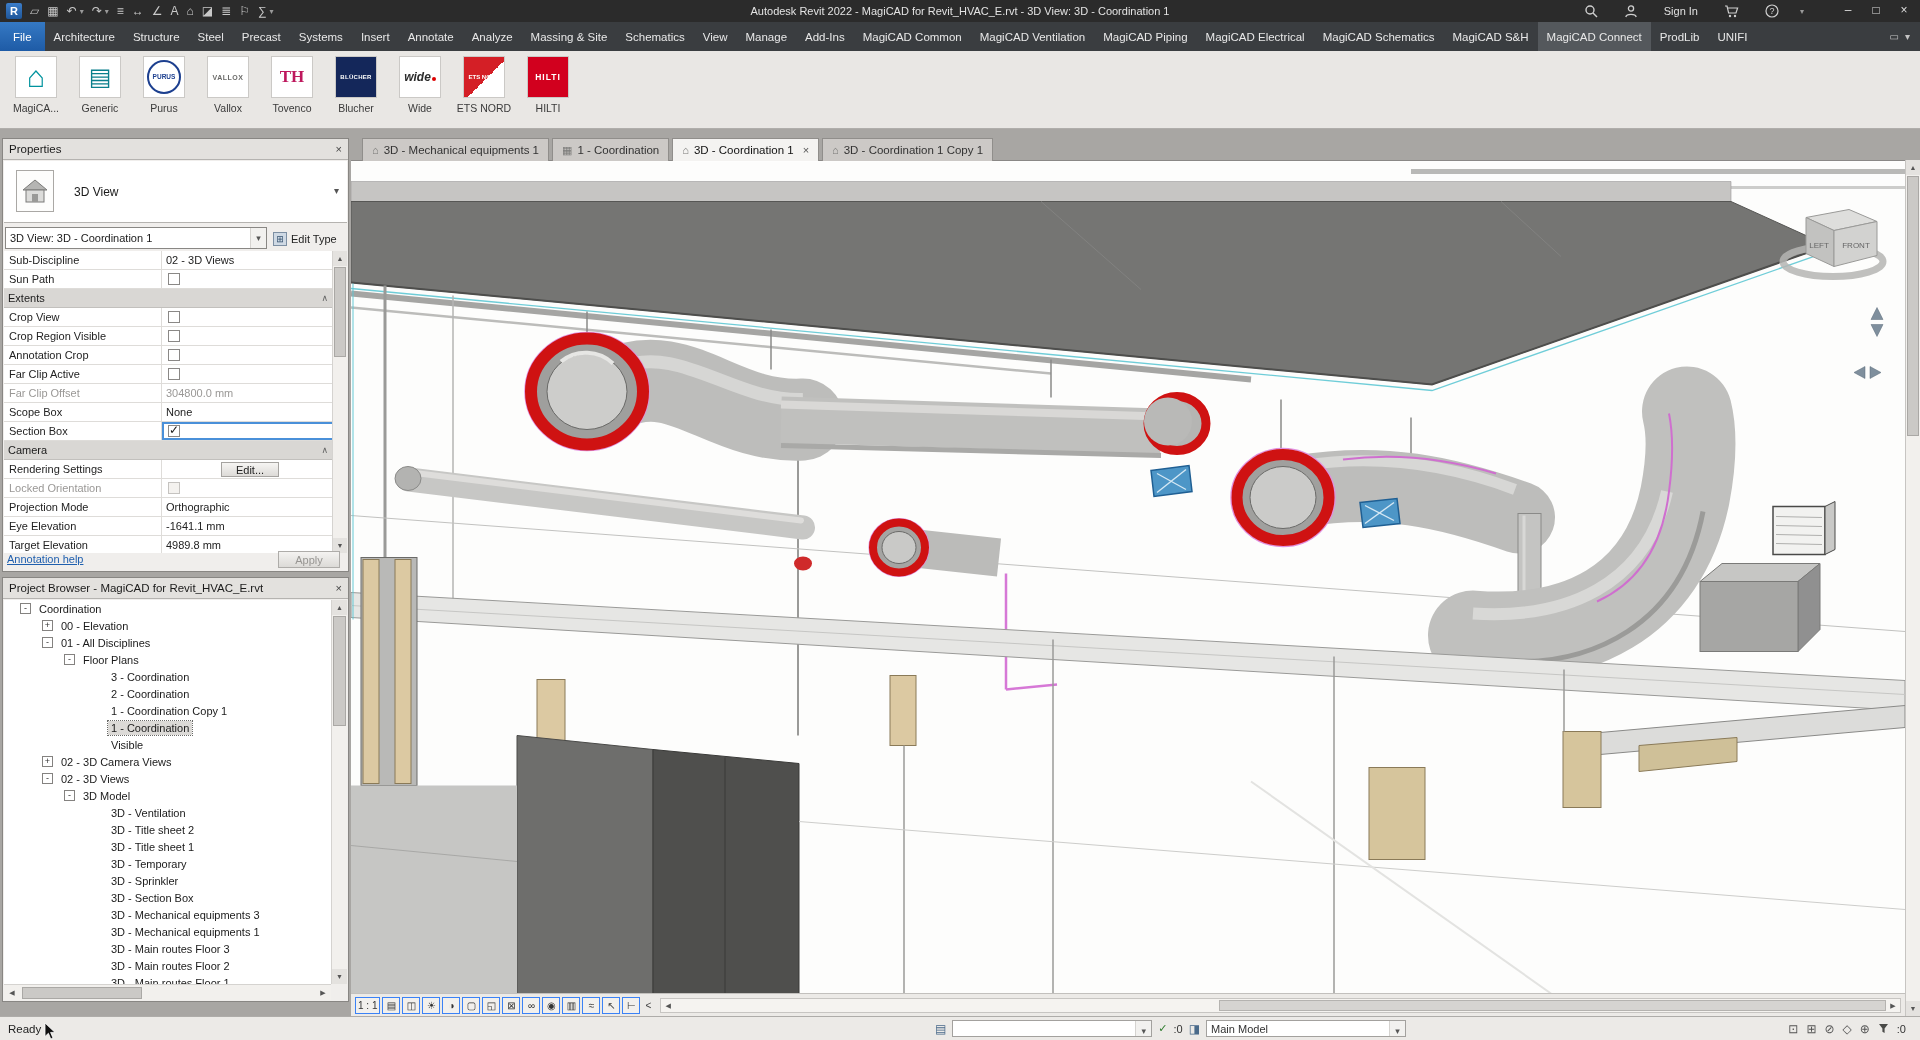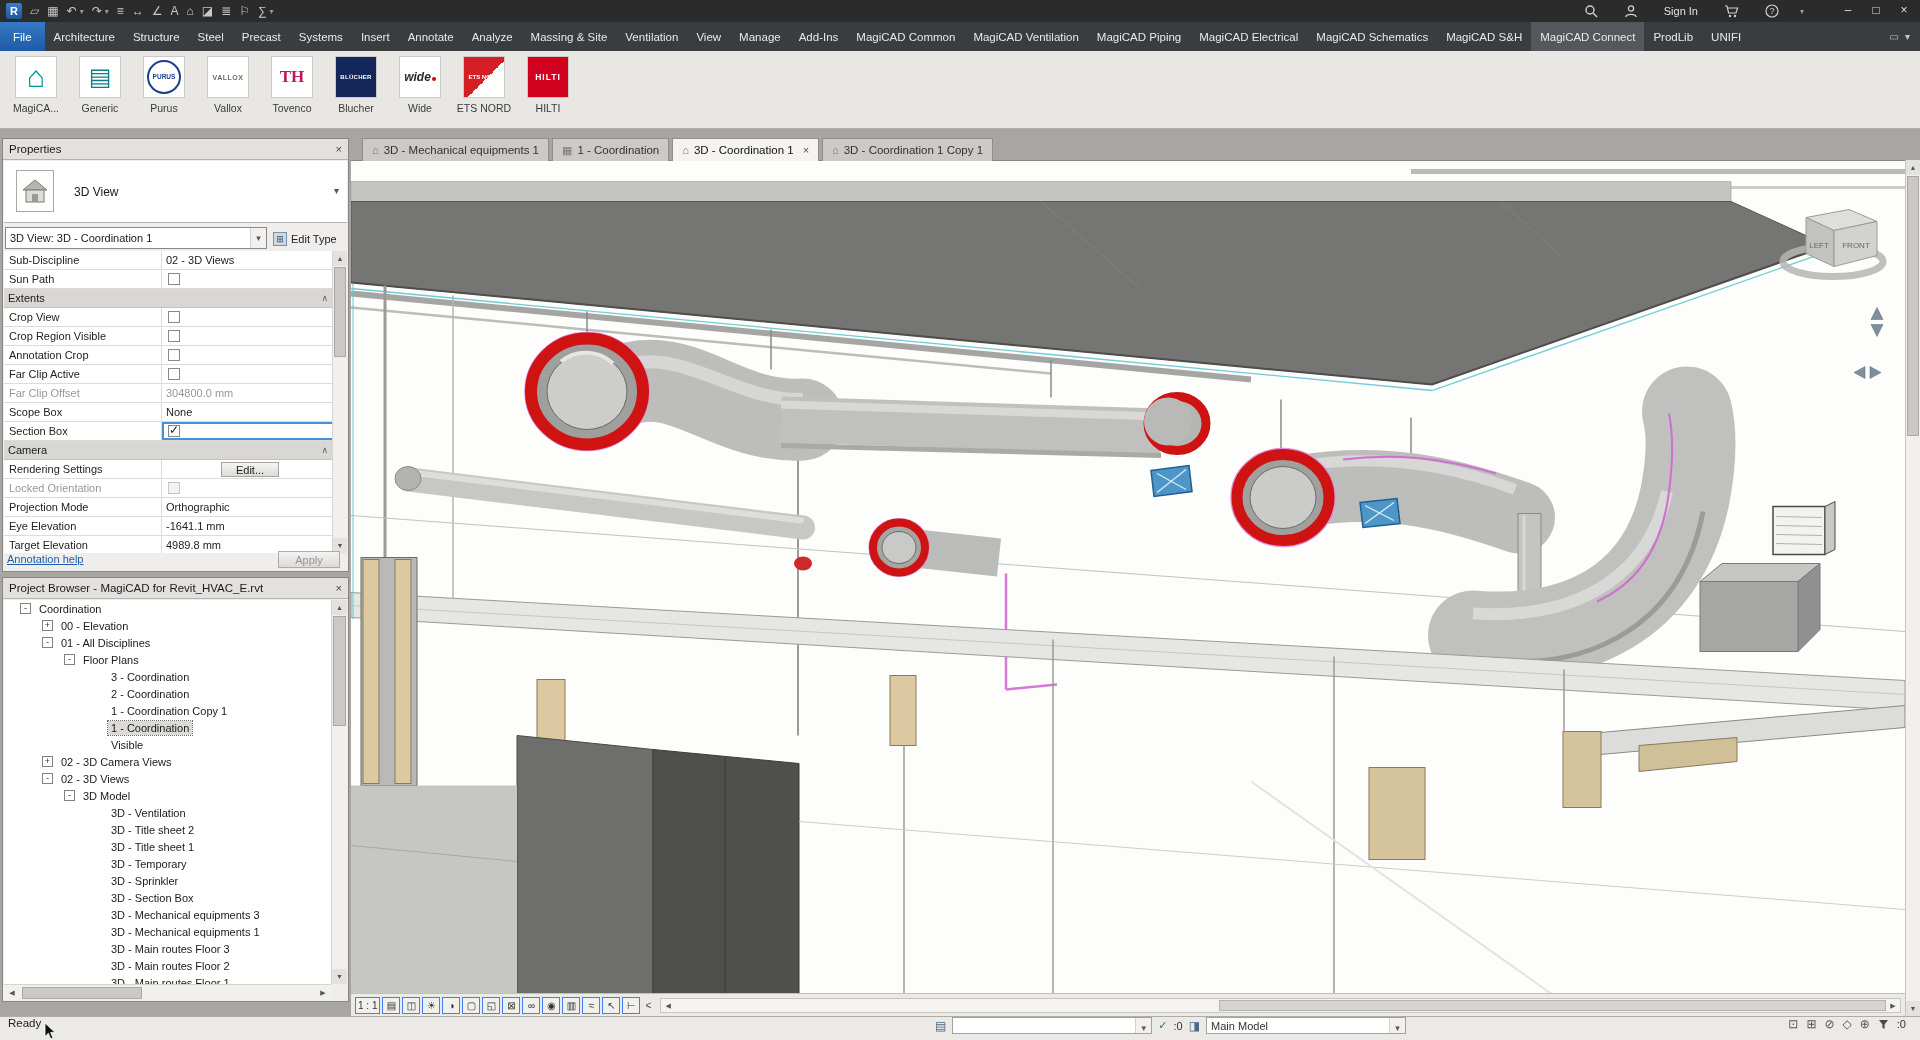--- a/index.html
+++ b/index.html
@@ -112,21 +112,21 @@
 .vci{min-width:18px;height:17px;border:1px solid #3b82f6;background:#f2f0ed;color:#333;font-size:10px;display:flex;align-items:center;justify-content:center;padding:0 2px;white-space:nowrap}
 .vcol{color:#444;font-size:10px;padding:0 3px}
 .hscroll{flex:1;height:15px;background:#f5f3f0;border:1px solid #c7c5c2;position:relative;margin-left:4px}
 .harr{position:absolute;top:0;width:14px;height:13px;text-align:center;font-size:7px;color:#555;line-height:13px}
 .harr.l{left:0}.harr.r{right:0}
 .hthumb2{position:absolute;left:45%;right:14px;top:1px;bottom:1px;background:#d6d4d1;border:1px solid #b5b3b0}
 .vscroll{position:absolute;left:1905px;top:160px;width:15px;height:856px;background:#f2f0ed;border-left:1px solid #c7c5c2;z-index:4}
 .vscroll .sthumb{top:16px;height:260px}
 
 
-.statusbar{position:absolute;left:0;right:0;top:1016px;height:24px;background:#eceae7;border-top:1px solid #aeaca9;font-size:11.5px;display:flex;align-items:flex-start;color:#222;z-index:40}
+.statusbar{position:absolute;left:0;right:0;top:1016px;height:24px;background:#eceae7;border-top:1px solid #aeaca9;font-size:11.5px;display:flex;align-items:center;color:#222;z-index:40}
 .sready{padding-left:8px}
 .scenter{position:absolute;left:935px;display:flex;align-items:center;gap:6px}
 .scombo{width:200px;height:17px;background:#fff;border:1px solid #a3a19e;display:flex;align-items:center;font-size:11px;padding-left:4px;color:#333}
 .sico{color:#4a6a8a;font-size:12px}
 .scheck{color:#2a7a2a;font-size:11px}
 .scount{font-size:11px;color:#333}
 .sright{position:absolute;right:14px;display:flex;align-items:center;gap:8px}
 .sright .sico{color:#555}
 .cursor{position:absolute;left:44px;top:1022px;z-index:50}
 </style>
@@ -146,20 +146,21 @@
     <span class="qi">↔</span>
     <span class="qi">∠</span>
     <span class="qi">A</span>
     <span class="qi">⌂</span>
     <span class="qi">◪</span>
     <span class="qi">≣</span>
     <span class="qi">⚐</span>
     <span class="qi">∑</span>
     <span class="qcar">▾</span>
   </div>
+  <div class="wtitle">Autodesk Revit 2022 - MagiCAD for Revit_HVAC_E.rvt - 3D View: 3D - Coordination 1</div>
   <div class="tbr">
     <svg width="14" height="14" viewBox="0 0 14 14">
         <circle cx="6" cy="6" r="4" fill="none" stroke="#cfcfcf" stroke-width="1.4"></circle>
         <line x1="9" y1="9" x2="13" y2="13" stroke="#cfcfcf" stroke-width="1.4"></line>
       </svg>
     <svg width="14" height="14" viewBox="0 0 14 14">
         <circle cx="7" cy="4.5" r="2.6" fill="none" stroke="#cfcfcf" stroke-width="1.3"></circle>
         <path d="M1.8 13 C2.5 9.5 11.5 9.5 12.2 13" fill="none" stroke="#cfcfcf" stroke-width="1.3"></path>
       </svg>
     <span class="signin">Sign In</span>
@@ -185,21 +186,21 @@
   <span class="rtab file">File</span>
   <span class="rtab">Architecture</span>
   <span class="rtab">Structure</span>
   <span class="rtab">Steel</span>
   <span class="rtab">Precast</span>
   <span class="rtab">Systems</span>
   <span class="rtab">Insert</span>
   <span class="rtab">Annotate</span>
   <span class="rtab">Analyze</span>
   <span class="rtab">Massing &amp; Site</span>
-  <span class="rtab">Ventilation</span>
+  <span class="rtab">Schematics</span>
   <span class="rtab">View</span>
   <span class="rtab">Manage</span>
   <span class="rtab">Add-Ins</span>
   <span class="rtab">MagiCAD Common</span>
   <span class="rtab">MagiCAD Ventilation</span>
   <span class="rtab">MagiCAD Piping</span>
   <span class="rtab">MagiCAD Electrical</span>
   <span class="rtab">MagiCAD Schematics</span>
   <span class="rtab">MagiCAD S&amp;H</span>
   <span class="rtab active">MagiCAD Connect</span>

